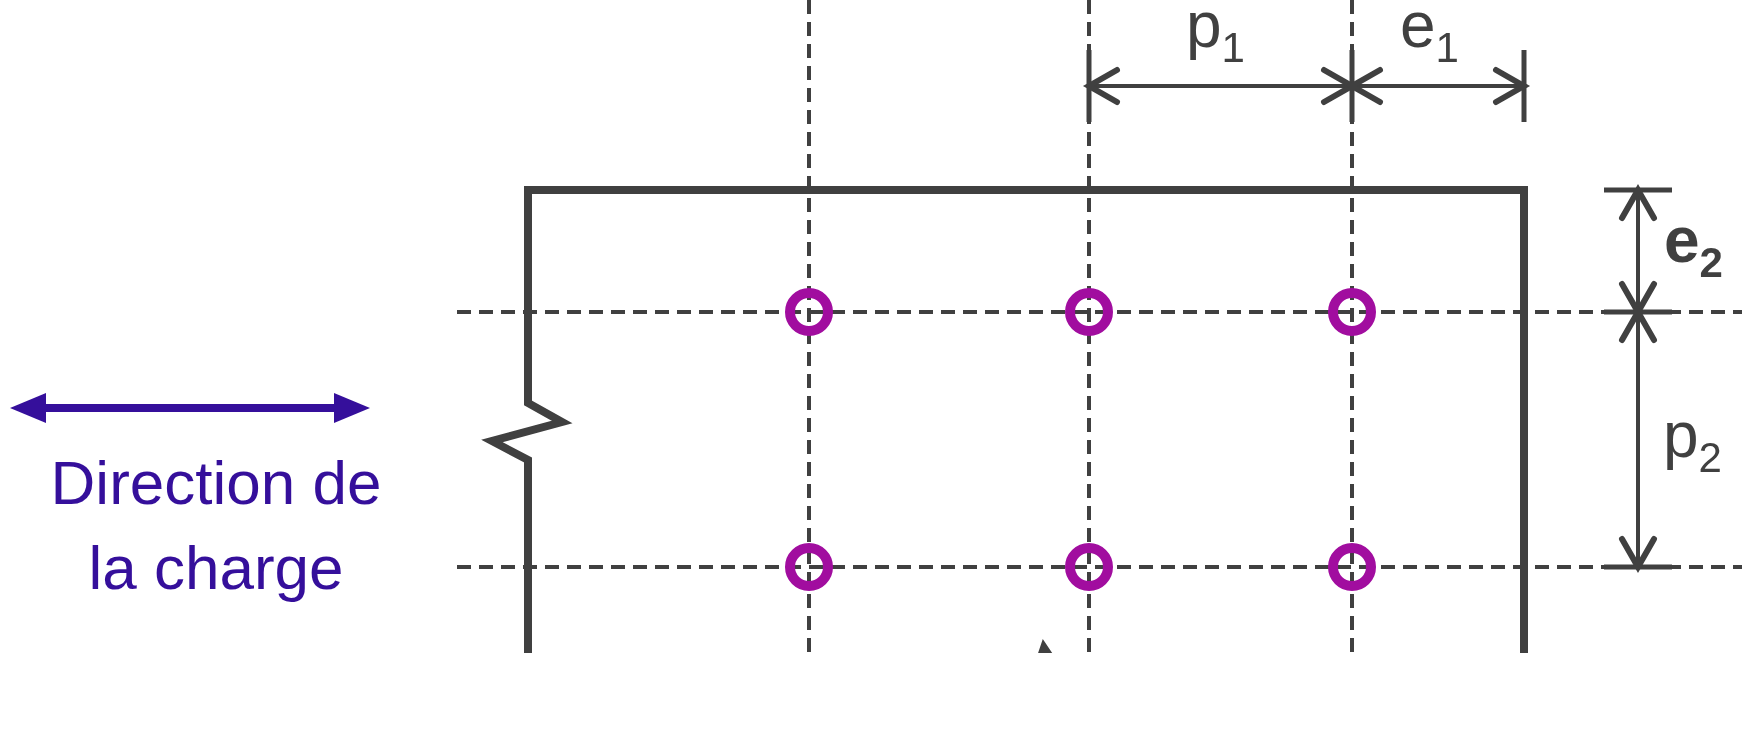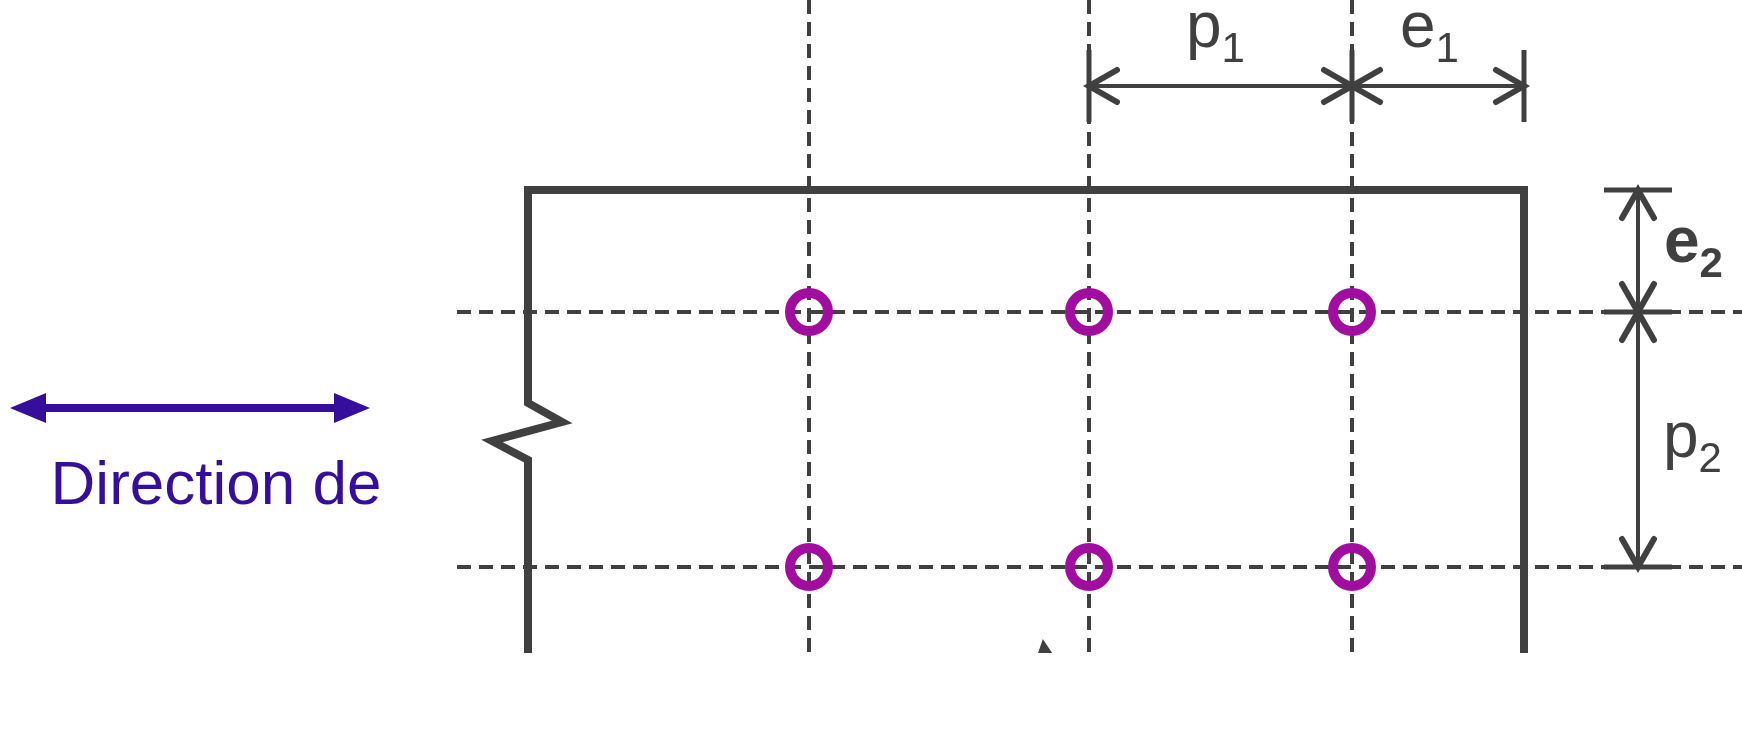--- a/index.html
+++ b/index.html
@@ -124,15 +124,16 @@
   <div class="dim-label" style="left:1186px; top:-11px;"><span>p</span><span class="sub">1</span></div>
 
   <div class="dim-label" style="left:1400px; top:-11px;"><span>e</span><span class="sub">1</span></div>
 
   <div class="dim-label" style="left:1664px; top:204px;font-weight:bold;"><span>e</span><span class="sub">2</span></div>
 
   <div class="dim-label" style="left:1663px; top:399px;"><span>p</span><span class="sub">2</span></div>
 
   <div class="load-label">
     <div>Direction de</div>
+    <div>la charge</div>
   </div>
 
 </div>
 
 </body></html>

